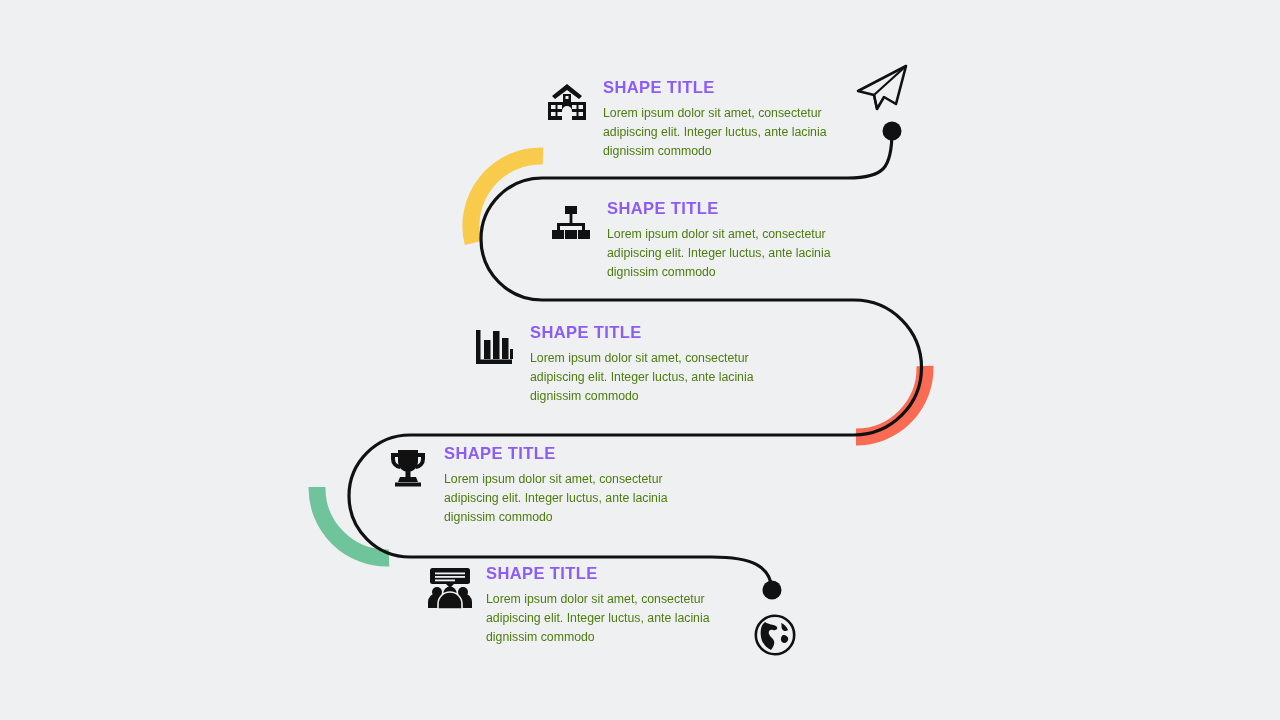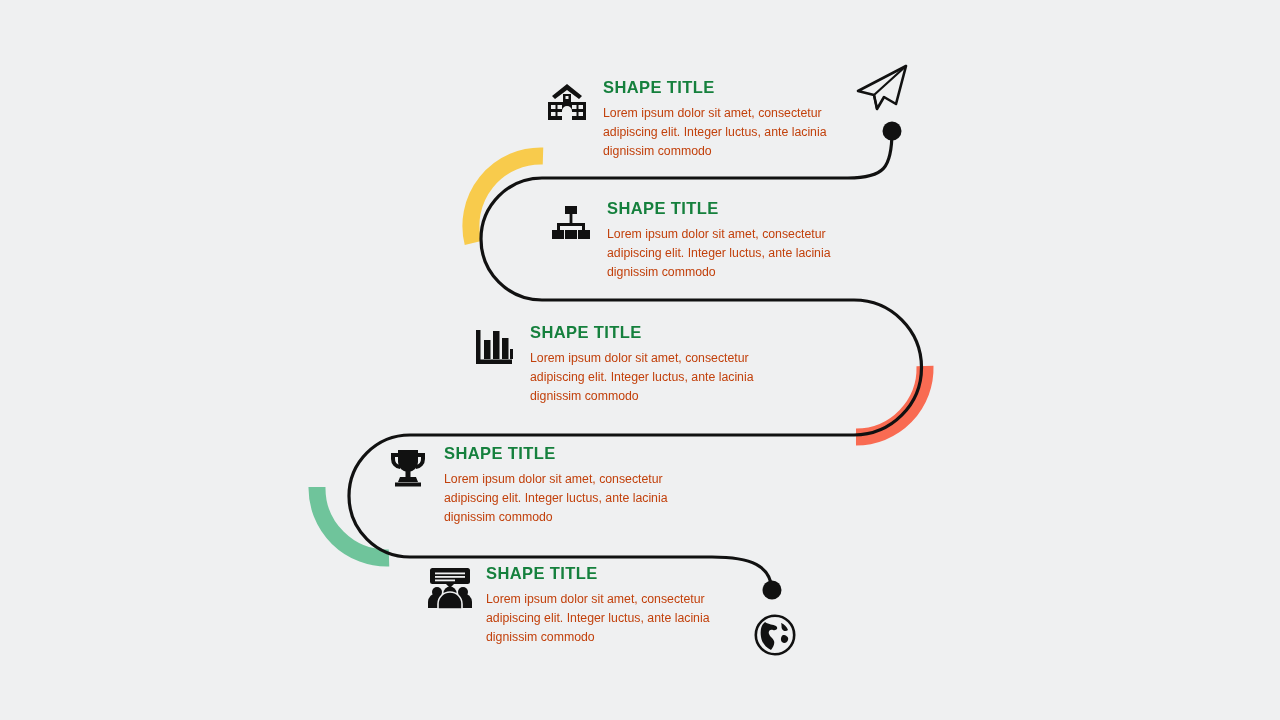--- a/index.html
+++ b/index.html
@@ -38,29 +38,29 @@
     display: flex;
     align-items: center;
     justify-content: center;
     margin-top: 2px;
   }
   .step-icon svg { display: block; }
   .step-text { flex: 1 1 auto; }
   .step-title {
     font-size: 16.5px;
     font-weight: bold;
-    color: #15803d;
+    color: #8b5cf6;
     letter-spacing: 0.4px;
     line-height: 1.1;
     margin: 0 0 8px 0;
     white-space: nowrap;
   }
   .step-desc {
     font-size: 12.3px;
-    color: #c2410c;
+    color: #4d7c0f;
     line-height: 1.55;
     margin: 0;
     max-width: 248px;
   }
   .marker {
     position: absolute;
   }
   .marker svg { display: block; }
 
   

